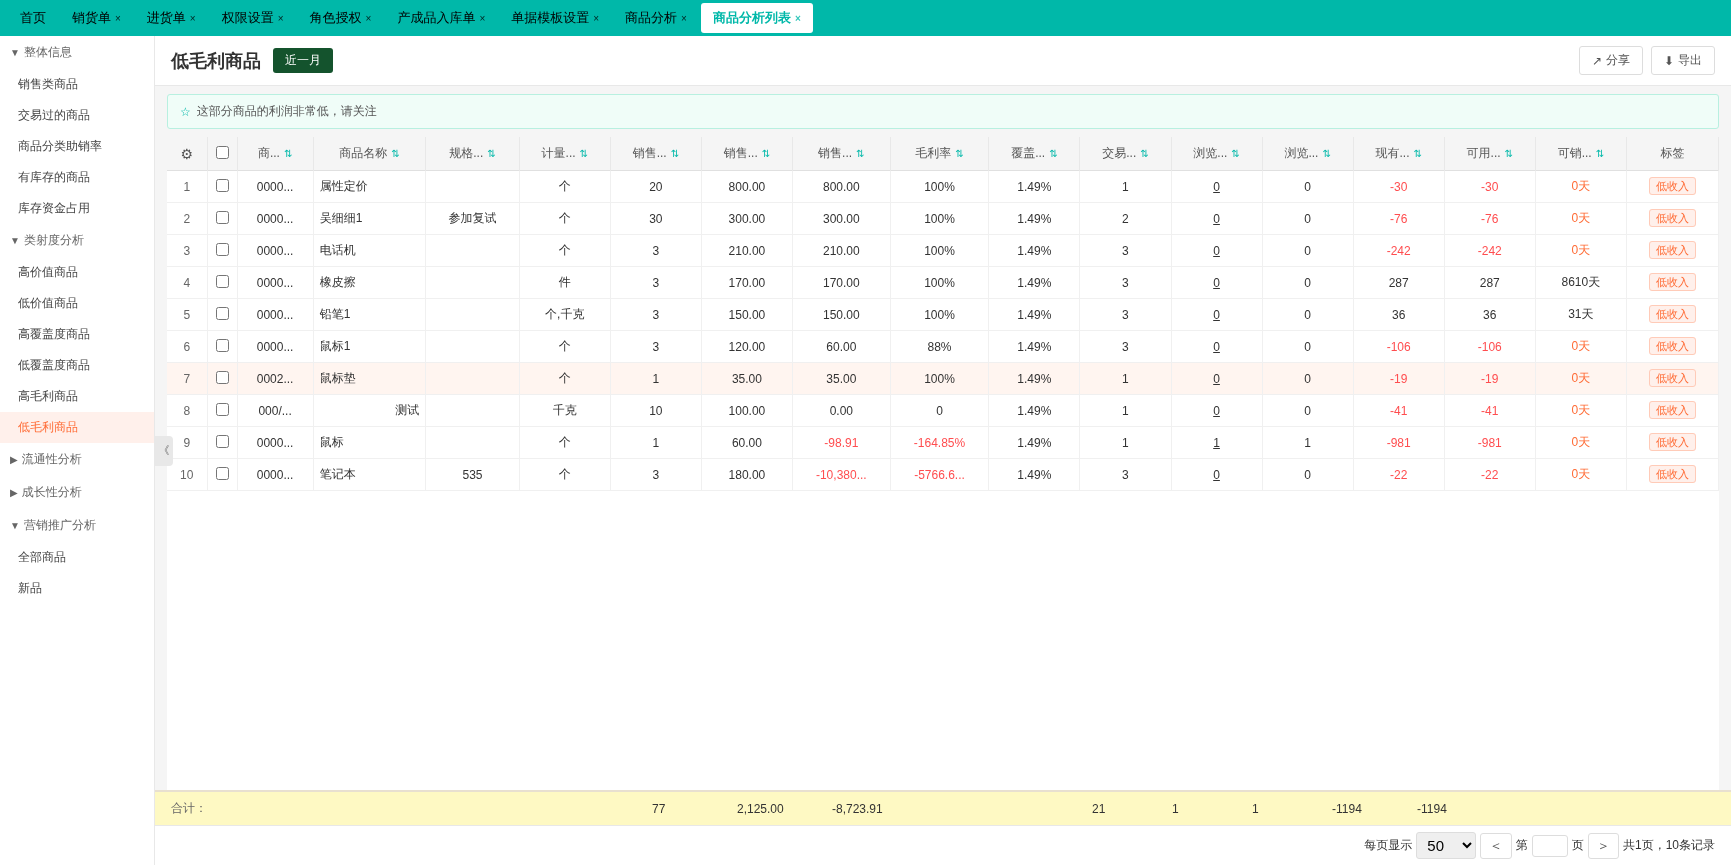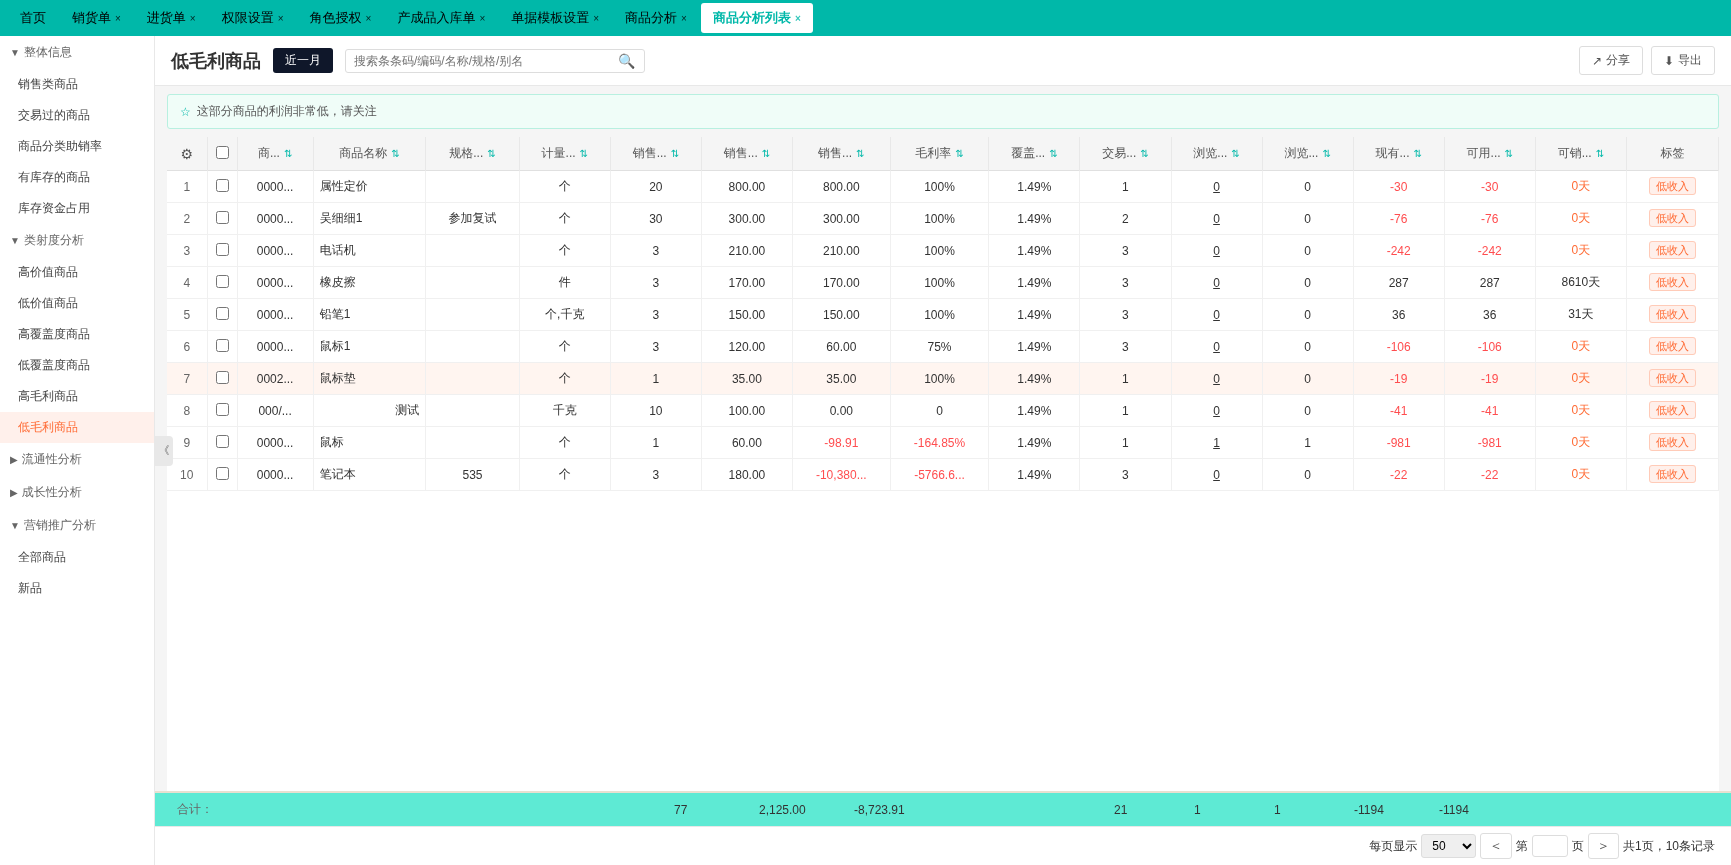--- a/index.html
+++ b/index.html
@@ -91,21 +91,21 @@
       background: #fff;
       border-bottom: 1px solid #e8e8e8;
       gap: 12px;
     }
     .page-title {
       font-size: 18px;
       font-weight: bold;
       color: #333;
     }
     .date-filter-btn {
-      background: #0f172a;
+      background: #14532d;
       color: #fff;
       border: none;
       padding: 4px 12px;
       border-radius: 3px;
       font-size: 12px;
       cursor: pointer;
     }
     .search-box {
       display: flex;
       align-items: center;
@@ -203,47 +203,46 @@
       border-radius: 3px;
       font-size: 11px;
     }
     .text-red { color: #ff4d4f; }
     .text-orange { color: #ff6b35; }
     .underline { text-decoration: underline; color: #333; }
     .settings-icon { color: #555; font-size: 14px; cursor: pointer; }
 
     
     .table-footer {
-      background: #5eead4;
+      background: #fef9c3;
       border-top: 2px solid #e8e0d0;
-      padding: 8px 22px;
-      display: flex;
-      align-items: center;
-      gap: 16px;
+      padding: 8px 16px;
+      display: flex;
+      align-items: center;
     }
     .footer-label { color: #666; font-size: 12px; }
     .footer-values { display: flex; align-items: center; gap: 20px; flex: 1; }
     .footer-val { font-size: 12px; color: #333; }
 
     
     .pagination {
       background: #fff;
       border-top: 1px solid #e8e8e8;
       padding: 6px 16px;
       display: flex;
       align-items: center;
       justify-content: flex-end;
       gap: 4px;
       font-size: 12px;
     }
     .page-size-select {
       border: 1px solid #ddd;
       padding: 3px 6px;
       border-radius: 3px;
-      font-size: 12px;
+      font-size: 15px;
     }
     .page-btn {
       border: 1px solid #ddd;
       background: #fff;
       padding: 3px 8px;
       cursor: pointer;
       border-radius: 3px;
       color: #555;
     }
     .page-input {
@@ -356,24 +355,20 @@
     </div>
 
     <div class="sidebar-collapse-btn">《</div>
   </div>
 
   <div class="main-content">
 
     <div class="page-header">
       <span class="page-title">低毛利商品</span>
       <button class="date-filter-btn">近一月</button>
-      <div class="search-box">
-        <input type="text" placeholder="搜索条条码/编码/名称/规格/别名" style="">
-        <span class="search-icon">🔍</span>
-      </div>
       <div class="header-actions">
         <button class="action-btn">
           <span>↗</span>
           <span>分享</span>
         </button>
         <button class="action-btn">
           <span>⬇</span>
           <span>导出</span>
         </button>
       </div>
@@ -587,21 +582,21 @@
             <tr>
       <td style="color: rgb(102, 102, 102);">6</td>
       <td><input type="checkbox" style=""></td>
       <td>0000...</td>
       <td style="text-align:left">鼠标1</td>
       <td></td>
       <td>个</td>
       <td>3</td>
       <td>120.00</td>
       <td class="">60.00</td>
-      <td class="">75%</td>
+      <td class="">88%</td>
       <td>1.49%</td>
       <td>3</td>
       <td><span class="underline" style="cursor:pointer">0</span></td>
       <td>0</td>
       <td class="text-red">-106</td>
       <td class="text-red">-106</td>
       <td class="text-orange">0天</td>
       <td><span class="tag-low-income">低收入</span></td>
     </tr>
             <tr class="highlighted">

